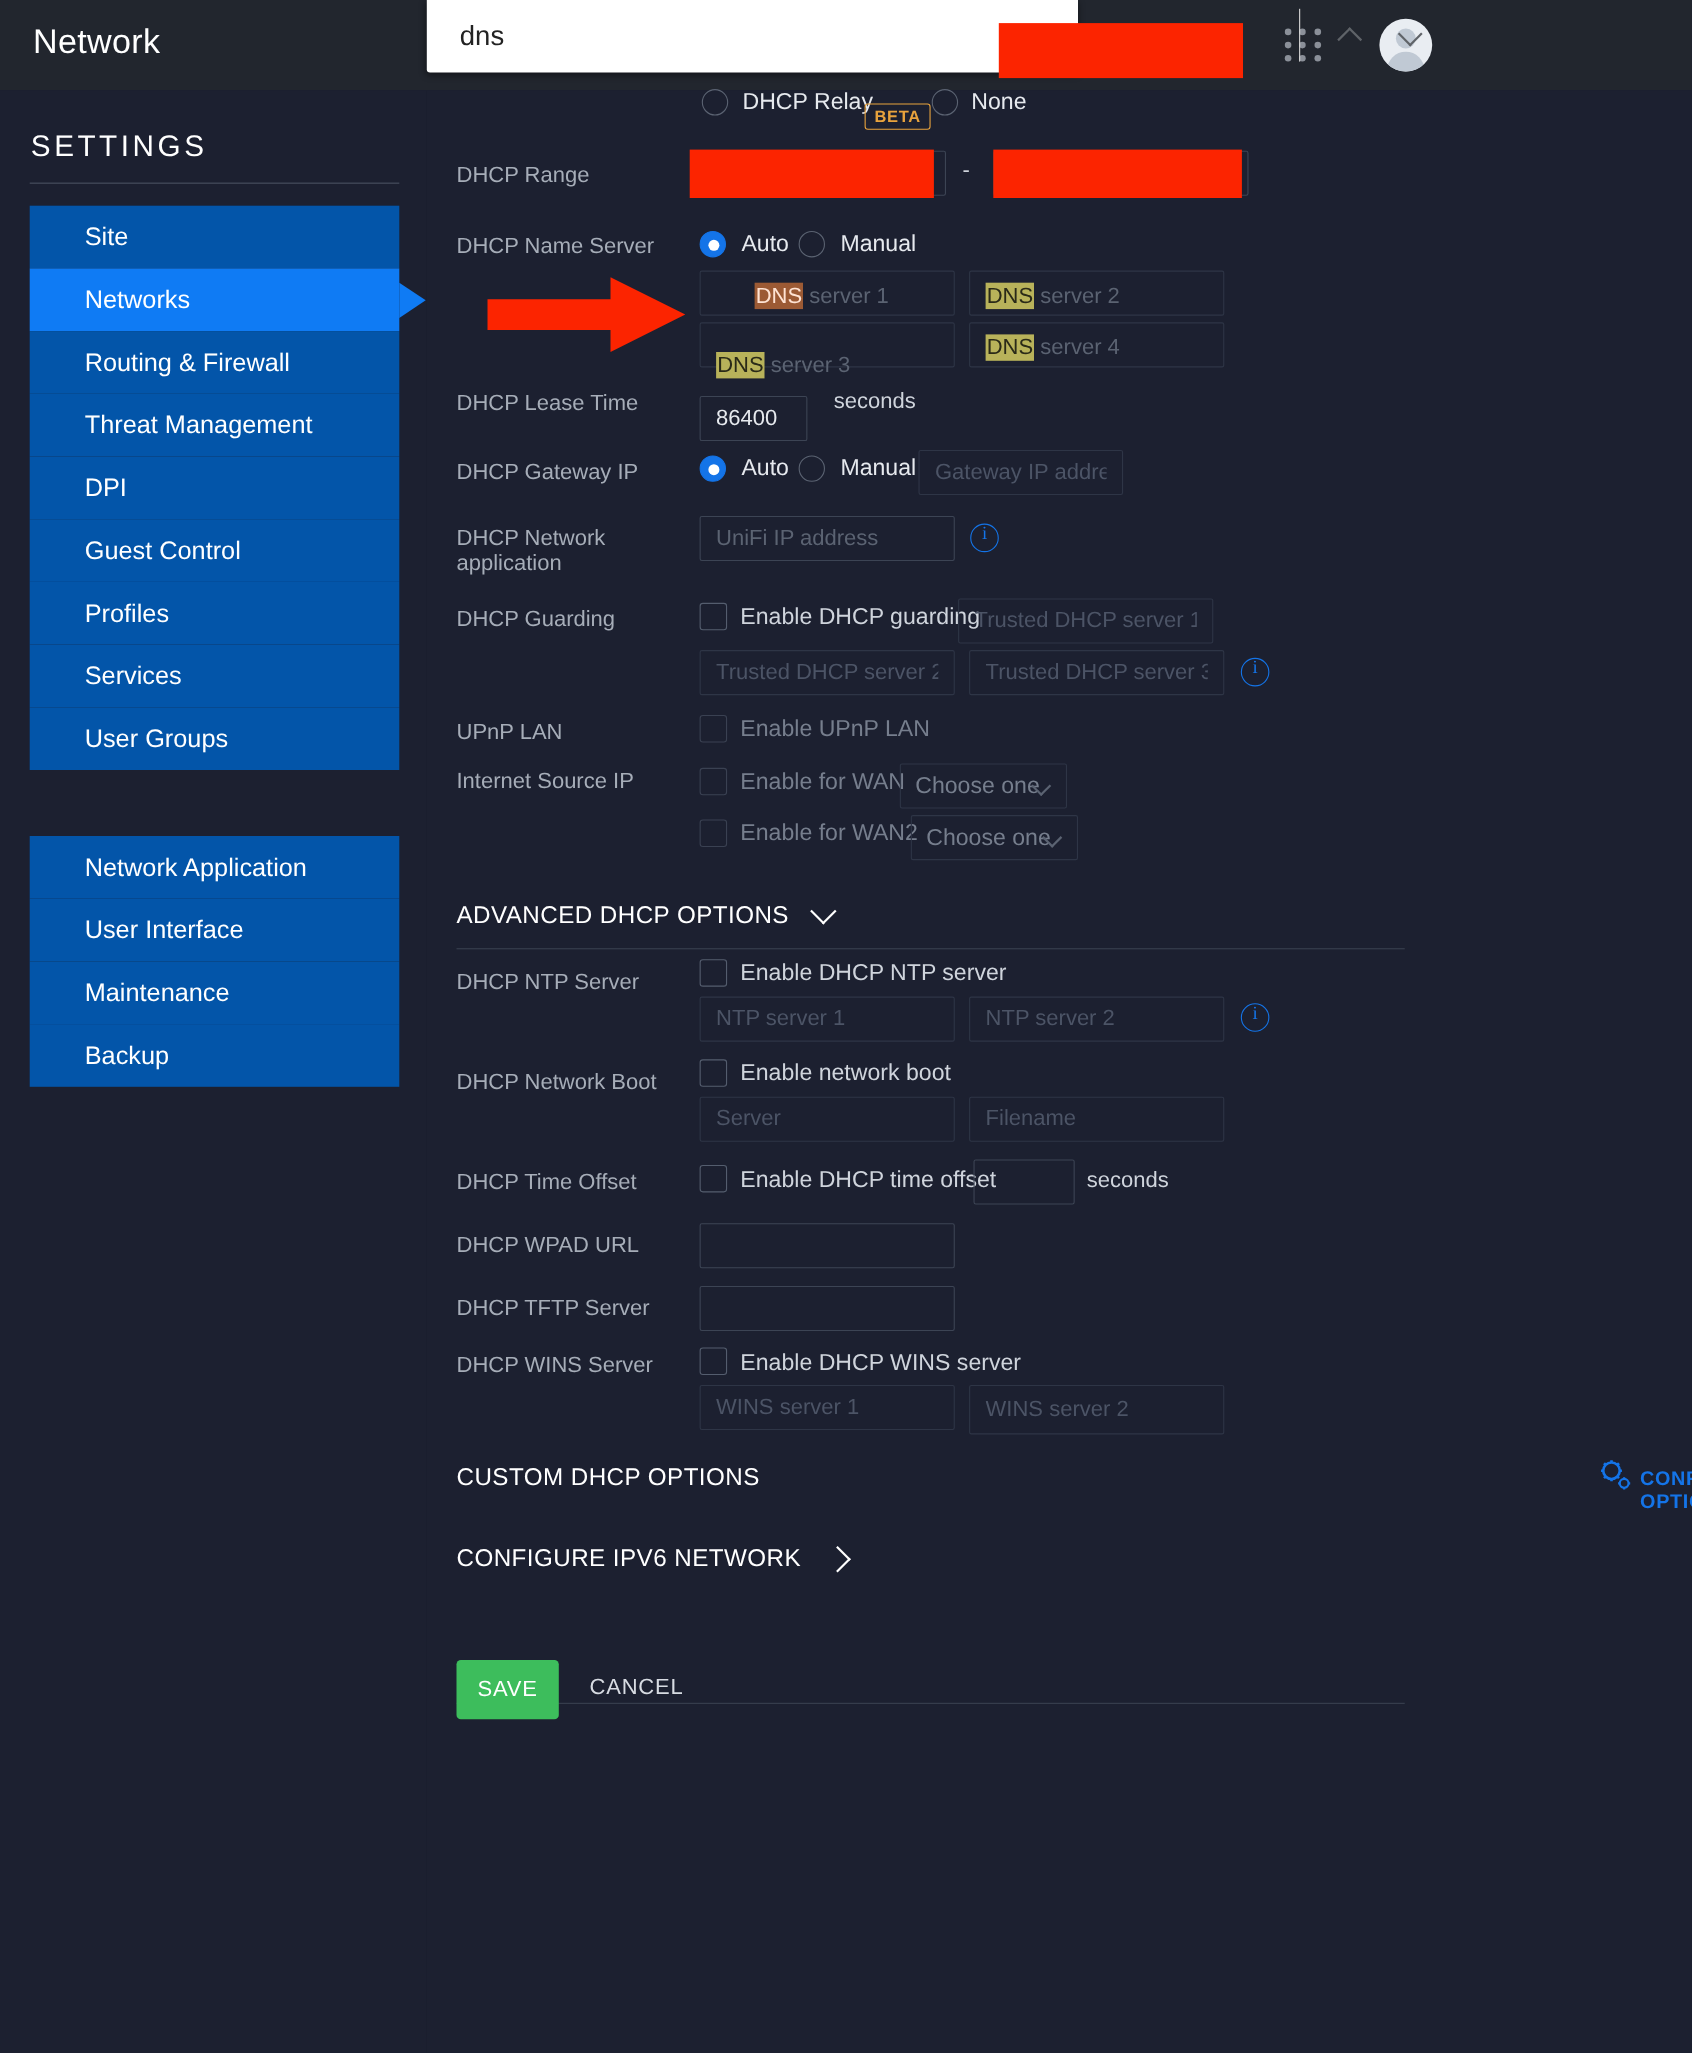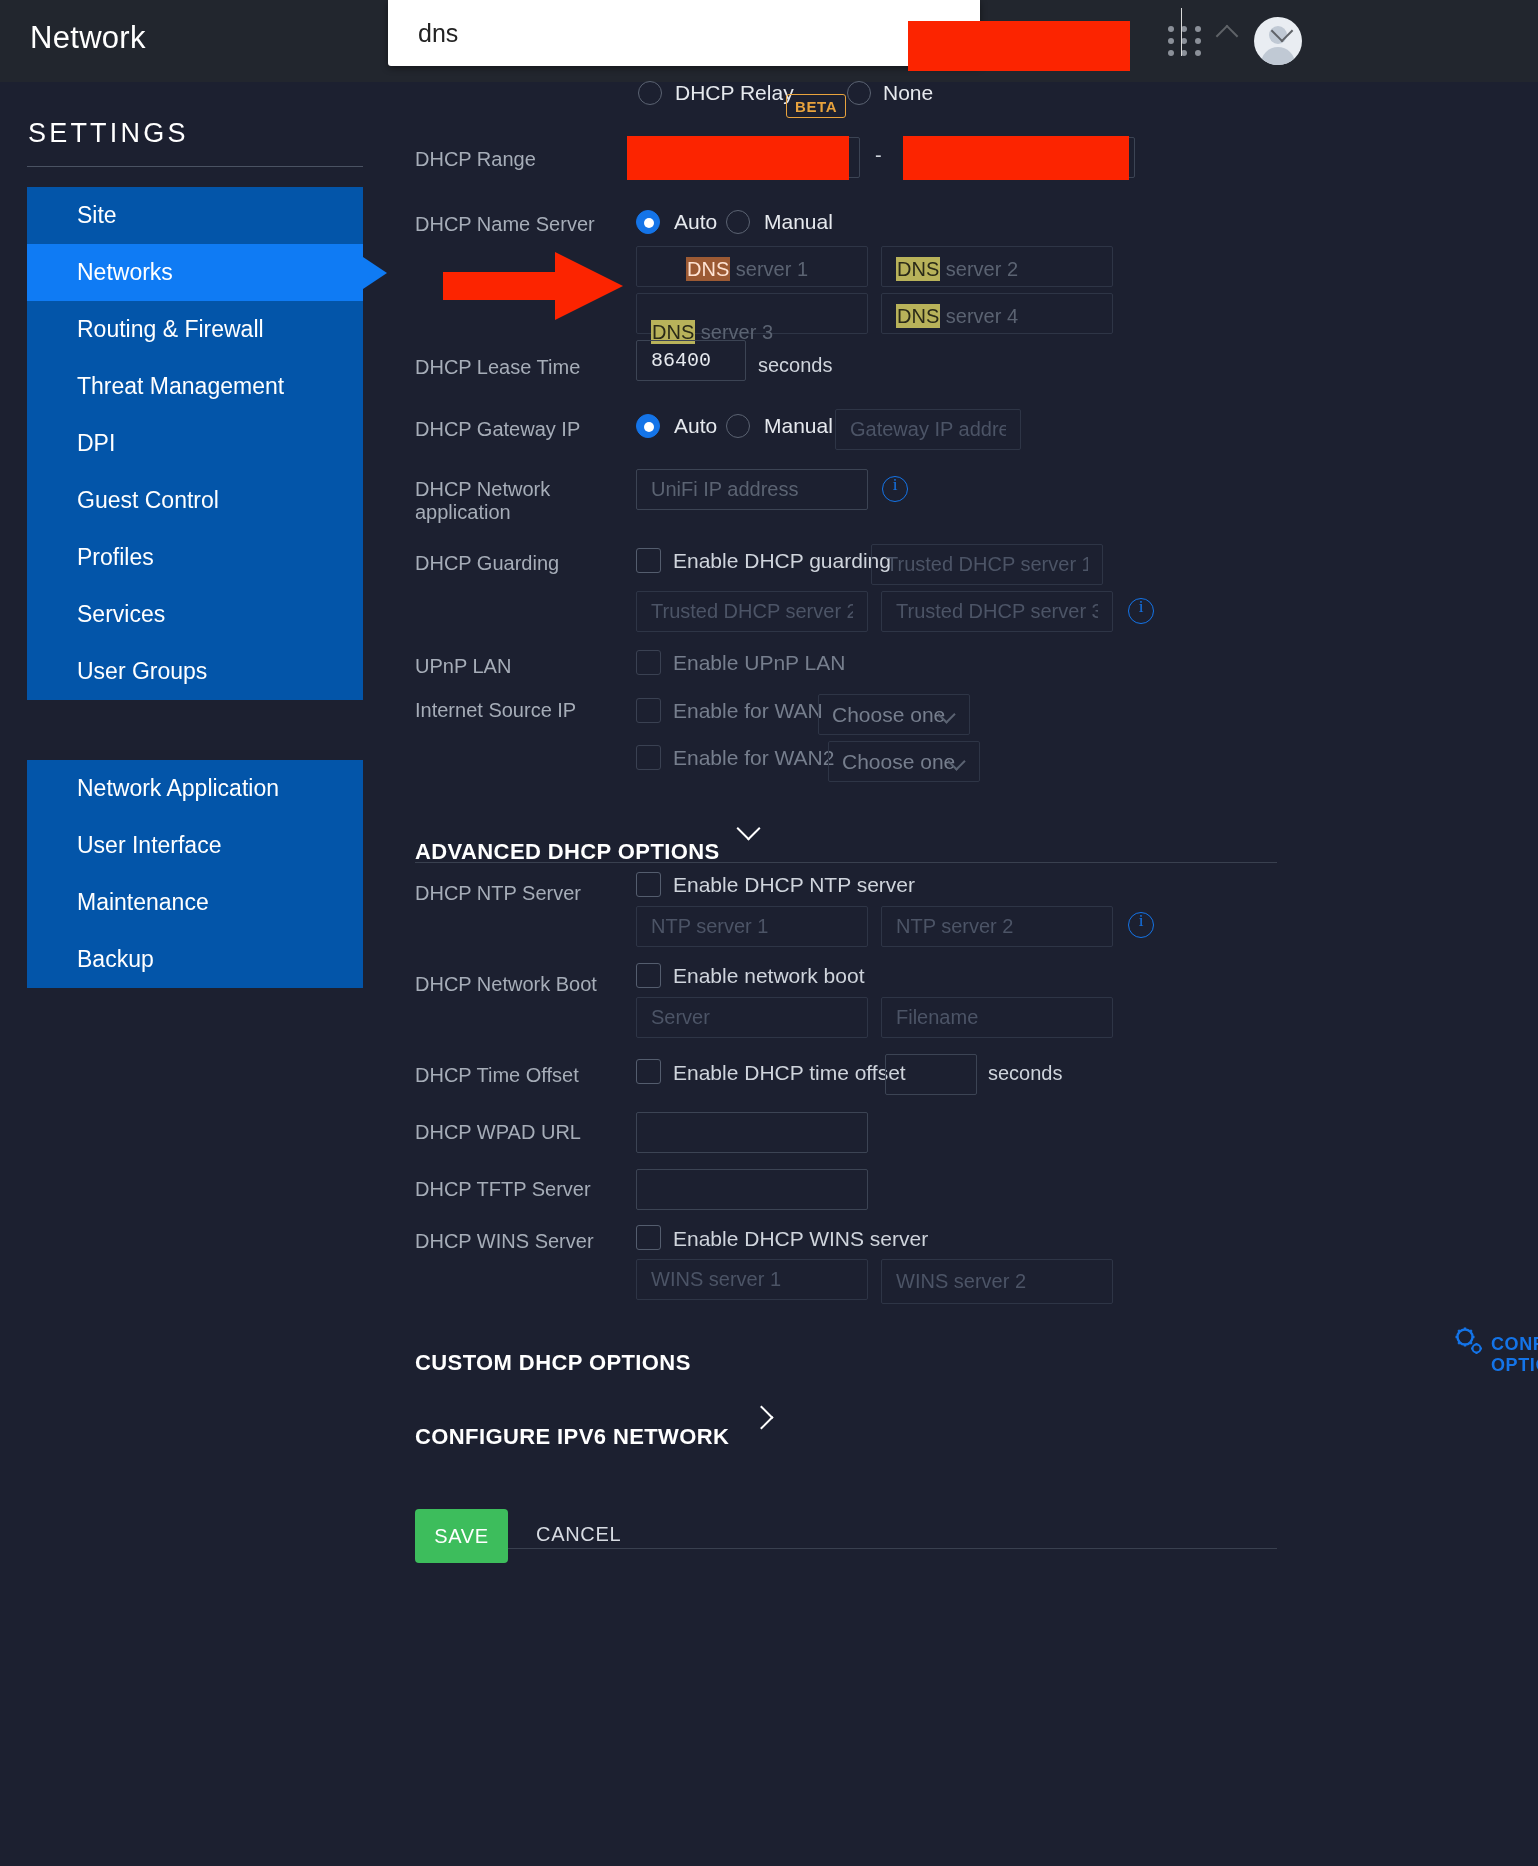--- a/index.html
+++ b/index.html
@@ -161,23 +161,22 @@
 
   
   .selcaret {
     position: absolute; width: 13px; height: 13px;
     border-right: 2px solid #5b6372; border-bottom: 2px solid #5b6372;
     transform: rotate(45deg);
   }
 
   
   .sect {
-    position: absolute; font-size: 22px; font-weight: bold; color: #ffffff;
+    position: absolute; font-size: 22px; font-weight: normal; color: #ffffff;
     letter-spacing: .4px;
-    margin-top: 20px;
   }
   .sect-rule { position: absolute; height: 1px; background: #39404f; }
   .caret-down {
     position: absolute; width: 17px; height: 17px;
     border-right: 2.6px solid #ffffff; border-bottom: 2.6px solid #ffffff;
     transform: rotate(45deg);
   }
   .caret-right {
     position: absolute; width: 17px; height: 17px;
     border-right: 2.6px solid #ffffff; border-top: 2.6px solid #ffffff;
@@ -357,21 +356,21 @@
   <div class="field dim" style="left:493px; top:164px; width:232px; height:41px;"></div>
   <div class="ph" style="left:508px; top:176px;"><span class="hl">DNS</span><span> server 2</span></div>
 
   <div class="field dim" style="left:248px; top:211px; width:232px; height:41px;"></div>
   <div class="ph" style="left:263px; top:223px;margin-top:16px;"><span class="hl">DNS</span><span> server 3</span></div>
 
   <div class="field dim" style="left:493px; top:211px; width:232px; height:41px;"></div>
   <div class="ph" style="left:508px; top:223px;"><span class="hl">DNS</span><span> server 4</span></div>
 
   <div class="lbl" style="left:27px; top:274px;">DHCP Lease Time</div>
-  <input class="field" style="left: 248px; top: 258px; width: 110px; height: 41px; font-family: Liberation Mono, monospace;" value="86400">
+  <input class="field" style="left: 248px; top: 278px; width: 98px; height: 41px;" value="86400">
   <div class="unit" style="left:370px; top:272px;">seconds</div>
 
   <div class="lbl" style="left:27px; top:336px;">DHCP Gateway IP</div>
   <div class="radio on" style="left:248px; top:332px;"></div>
   <div class="radio-lbl" style="left:286px; top:332px;">Auto</div>
   <div class="radio off" style="left:338px; top:332px;"></div>
   <div class="radio-lbl" style="left:376px; top:332px;">Manual</div>
   <input class="field dim" style="left: 447px; top: 327px; width: 186px; height: 41px;" placeholder="Gateway IP address">
 
   <div class="lbl" style="left:27px; top:396px; width:180px;">DHCP Network application</div>

